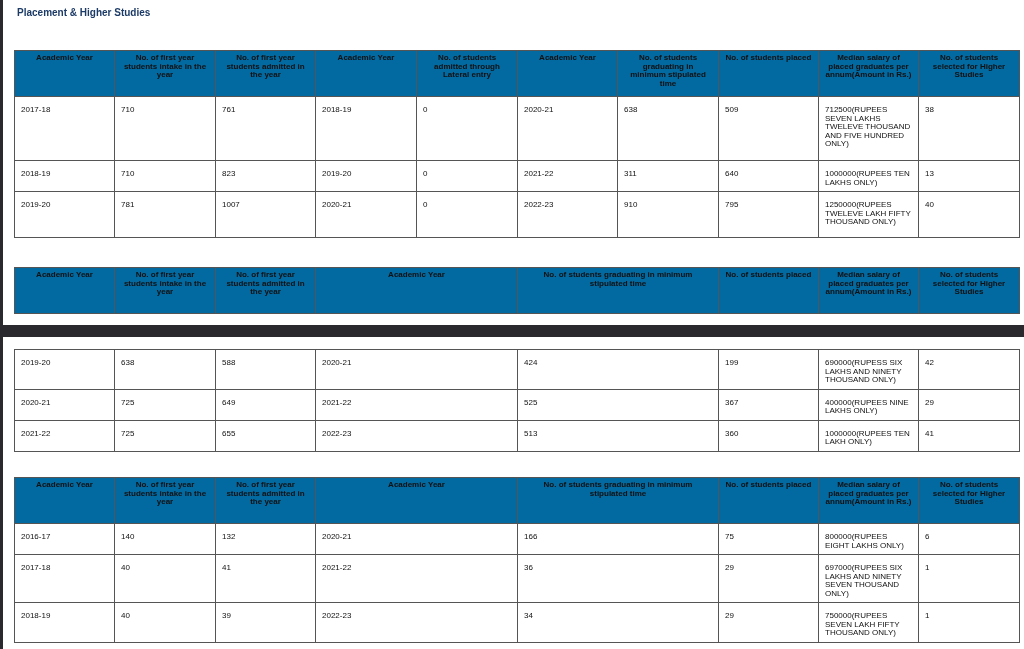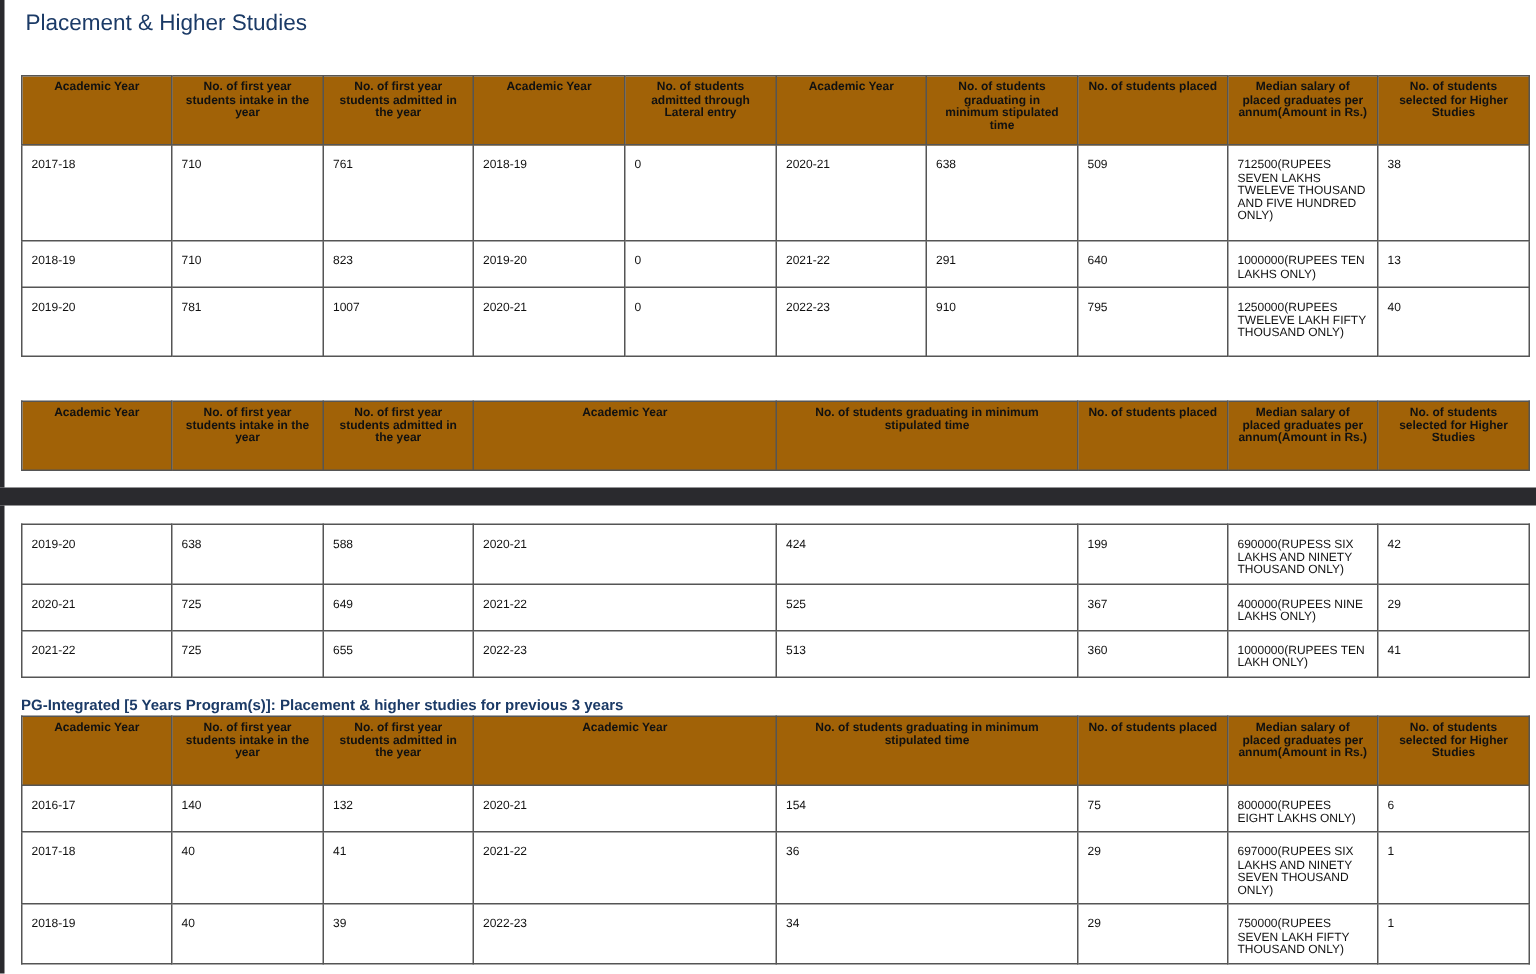--- a/index.html
+++ b/index.html
@@ -16,39 +16,39 @@
     box-sizing: border-box;
   }
   .page-top { height: 325px; }
   .page-bottom { top: 337px; height: 312px; }
   .divider-band {
     position: absolute; left: 0; top: 325px; width: 1024px; height: 12px;
     background: #2a2a2e;
   }
   .page-title {
     position: absolute; left: 14px; top: 7px;
-    font-size: 15px; font-weight: normal; color: #1b3a66;
+    font-size: 10px; font-weight: bold; color: #1b3a66;
   }
   .section-title {
     position: absolute; left: 11px;
     font-size: 10px; font-weight: bold; color: #1b3a66;
   }
   table.grid {
     position: absolute; left: 11px;
     width: 1005px;
     border-collapse: collapse;
     table-layout: fixed;
     font-size: 8px;
   }
   table.grid th, table.grid td {
     border: 1px solid #555;
     vertical-align: top;
   }
   table.grid th {
-    background: #a16207;
+    background: #0369a1;
     font-weight: bold;
     text-align: center;
     padding: 3px 6px 4px 6px;
     line-height: 8.5px;
   }
   table.grid td {
     padding: 9px 6px 4px 6px;
     text-align: left;
     line-height: 8.5px;
   }
@@ -99,21 +99,21 @@
         <td>712500(RUPEES SEVEN LAKHS TWELEVE THOUSAND AND FIVE HUNDRED ONLY)</td>
         <td>38</td>
       </tr>
       <tr style="height:28px;">
         <td>2018-19</td>
         <td>710</td>
         <td>823</td>
         <td>2019-20</td>
         <td>0</td>
         <td>2021-22</td>
-        <td>291</td>
+        <td>311</td>
         <td>640</td>
         <td>1000000(RUPEES TEN LAKHS ONLY)</td>
         <td>13</td>
       </tr>
       <tr style="height:46px;">
         <td>2019-20</td>
         <td>781</td>
         <td>1007</td>
         <td>2020-21</td>
         <td>0</td>
@@ -193,21 +193,20 @@
         <td>655</td>
         <td>2022-23</td>
         <td>513</td>
         <td>360</td>
         <td>1000000(RUPEES TEN LAKH ONLY)</td>
         <td>41</td>
       </tr>
     </tbody>
   </table>
 
-  <div class="section-title" style="top:128px;">PG-Integrated [5 Years Program(s)]: Placement &amp; higher studies for previous 3 years</div>
   <table class="grid" style="top:140px;">
     <colgroup>
       <col style="width:100px">
         <col style="width:101px">
         <col style="width:100px">
         <col style="width:202px">
       <col style="width:201px">
         <col style="width:100px">
         <col style="width:100px">
         <col style="width:101px">
@@ -223,21 +222,21 @@
         <th>Median salary of placed graduates per annum(Amount in Rs.)</th>
         <th>No. of students selected for Higher Studies</th>
       </tr>
     </thead>
     <tbody>
       <tr style="height:29px;margin-top:12px;">
         <td>2016-17</td>
         <td>140</td>
         <td>132</td>
         <td>2020-21</td>
-        <td>154</td>
+        <td>166</td>
         <td>75</td>
         <td>800000(RUPEES EIGHT LAKHS ONLY)</td>
         <td>6</td>
       </tr>
       <tr style="height:46px;">
         <td>2017-18</td>
         <td>40</td>
         <td>41</td>
         <td>2021-22</td>
         <td>36</td>

